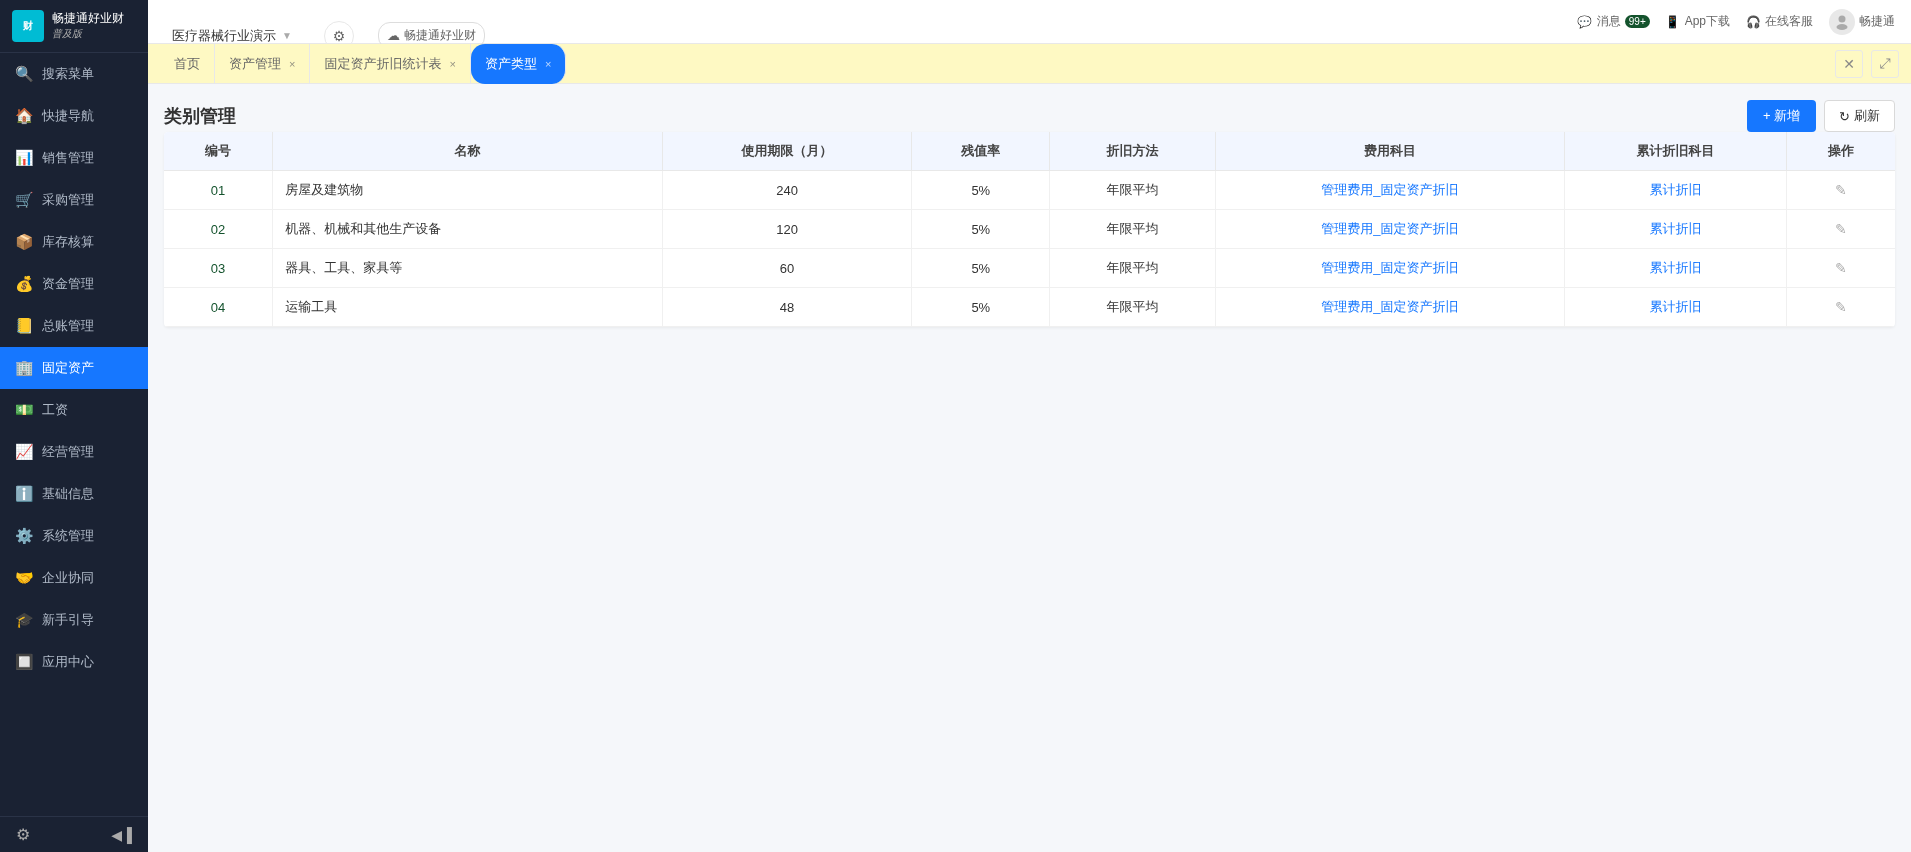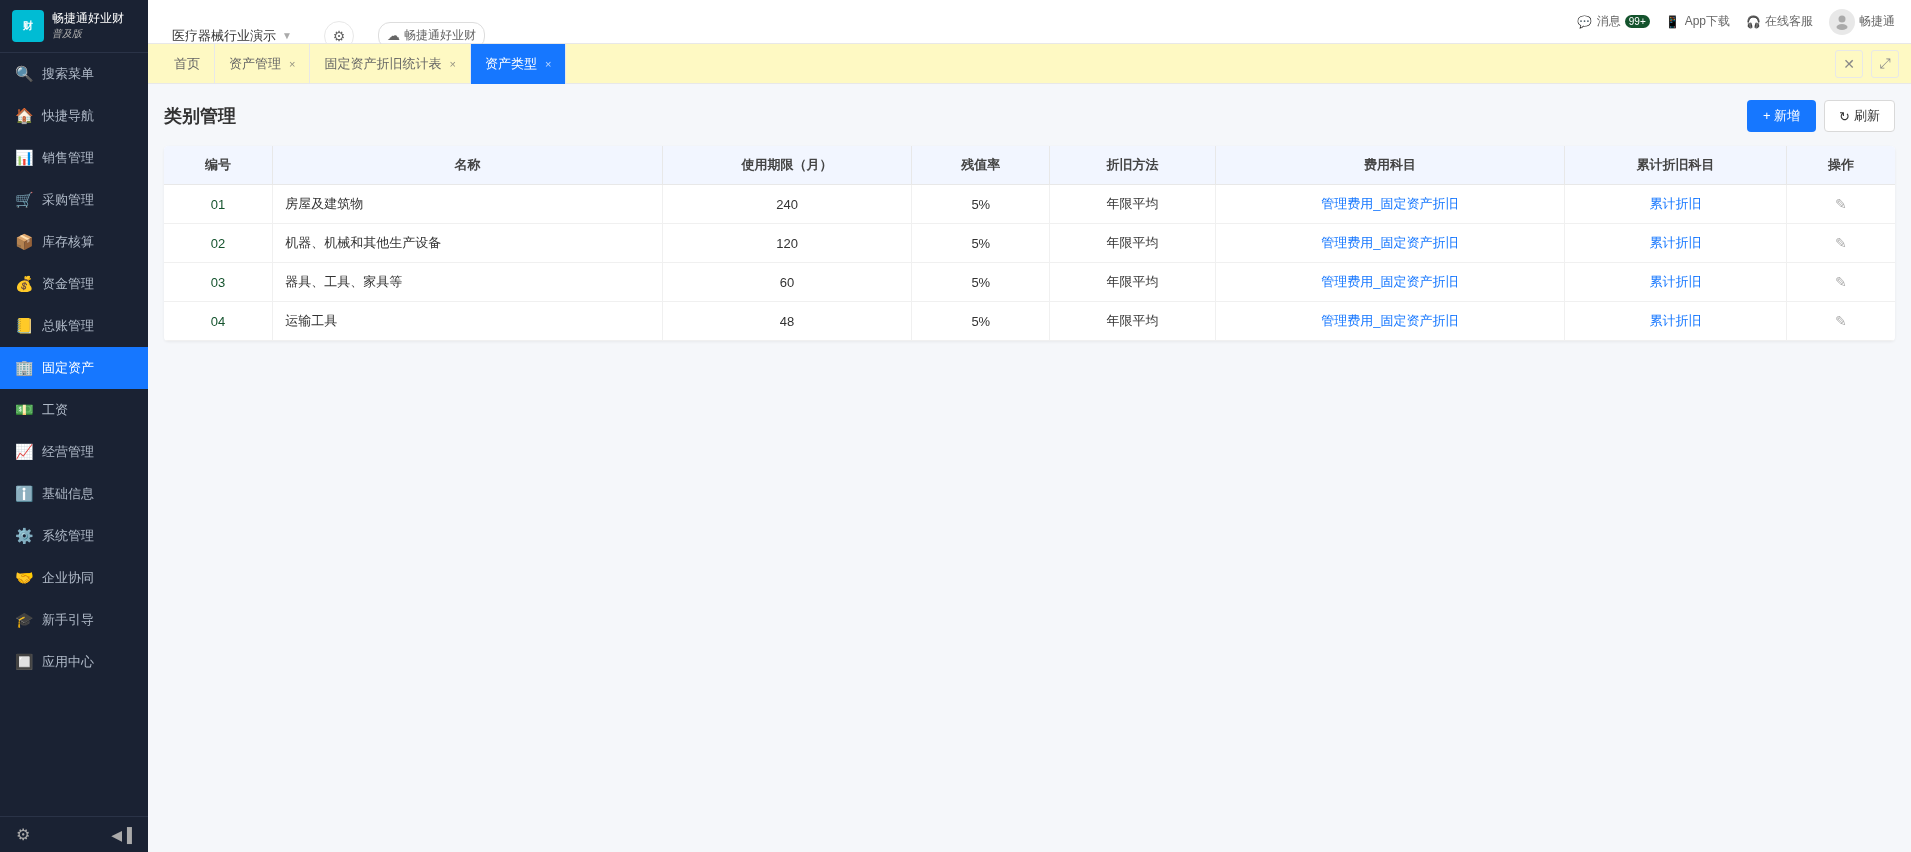--- a/index.html
+++ b/index.html
@@ -150,20 +150,21 @@
       height: 40px;
       cursor: pointer;
       font-size: 13px;
       color: #666;
       border-right: 1px solid #e8e8e8;
       white-space: nowrap;
     }
     .tab.active {
       background: #1677ff;
       color: #fff;
+      border-radius: 14px;
     }
     .tab .tab-close {
       font-size: 11px;
       opacity: 0.7;
       margin-left: 2px;
     }
     .tab-home { border-left: none; padding-left: 10px; }
     .tabs-right {
       margin-left: auto;
       display: flex;
@@ -184,21 +185,20 @@
       padding: 16px;
       overflow-y: auto;
       background: #f5f7fa;
     }
 
     
     .page-header {
       display: flex;
       align-items: center;
       justify-content: space-between;
-      margin-bottom: 14px;
     }
     .page-title {
       font-size: 18px;
       font-weight: 600;
       color: #333;
     }
     .page-actions { display: flex; gap: 8px; border-radius: 12px; }
     .btn-primary {
       background: #1677ff;
       color: #fff;

